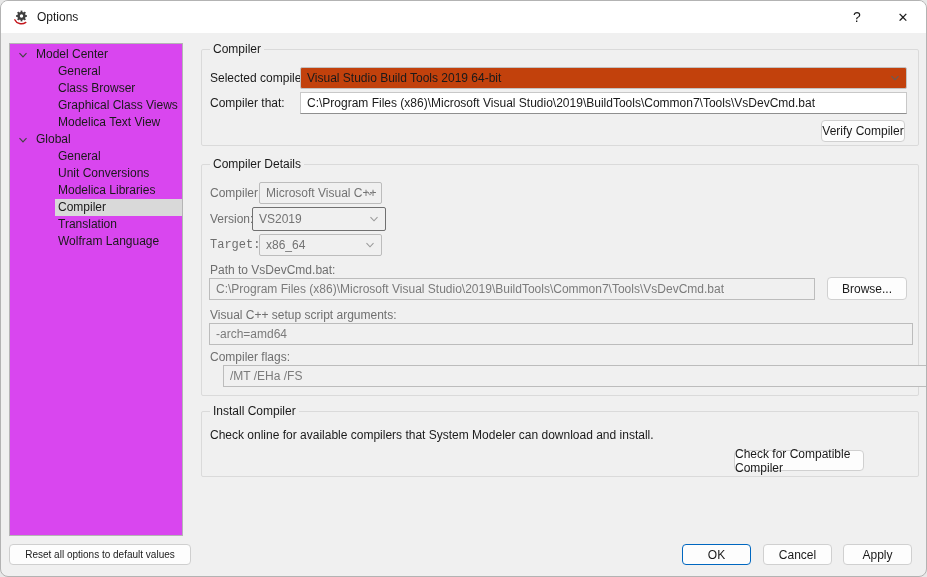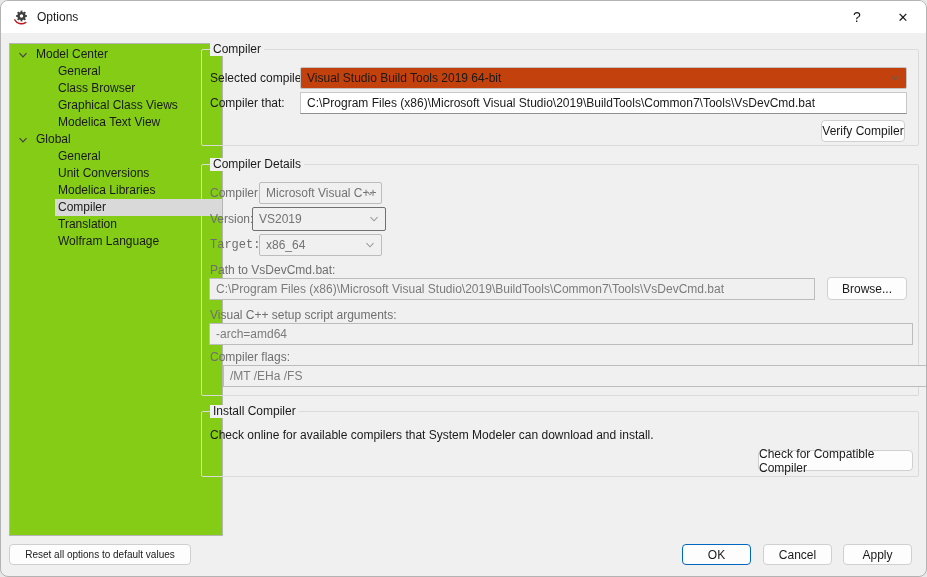--- a/index.html
+++ b/index.html
@@ -14,21 +14,21 @@
 
   
   .titlebar { position:absolute; left:0; top:0; width:100%; height:32px; background:#ffffff; }
   .titlebar .app-icon { position:absolute; left:12px; top:8px; width:16px; height:16px; }
   .titlebar .title { position:absolute; left:36px; top:0; line-height:32px; font-size:12px; }
   .caption-btn { position:absolute; top:0; width:46px; height:32px; display:flex; align-items:center; justify-content:center; font-size:14px; color:#1a1a1a; cursor:default; }
   .caption-btn.help { right:46px; }
   .caption-btn.close { right:0; font-size:13px; }
 
   
-  .tree-panel { position:absolute; left:8px; top:42px; width:214px; height:493px; background:#84cc16; border:1px solid #b5b5b5; padding-top:2px; overflow:hidden; }
+  .tree-panel { position:absolute; left:8px; top:42px; width:174px; height:493px; background:#d946ef; border:1px solid #b5b5b5; padding-top:2px; overflow:hidden; }
   .tree-row { position:relative; height:17px; line-height:17px; display:flex; align-items:center; white-space:nowrap; }
   .tree-row .chev { width:14px; margin-left:6px; display:flex; align-items:center; justify-content:center; }
   .tree-row.section .label { margin-left:6px; }
   .tree-row.child .row-fill { margin-left:45px; padding-left:3px; flex:1; height:17px; line-height:17px; }
   .tree-row.child .row-fill.selected { background:#d9d9d9; }
 
   .reset-btn { position:absolute; left:8px; top:543px; width:182px; height:21px;
     background:#fdfdfd; border:1px solid #cfcfcf; border-radius:4px; font-size:10px;
     display:flex; align-items:center; justify-content:center; cursor:default; }
 
@@ -188,20 +188,20 @@
     <span class="lbl disabled" style="left:8px; top:140px; height:20px; line-height:20px;">Visual C++ setup script arguments:</span>
     <div class="field disabled" style="left:7px; top:158px; width:704px;">-arch=amd64</div>
 
     <span class="lbl disabled" style="left:8px; top:182px; height:20px; line-height:20px;">Compiler flags:</span>
     <div class="field disabled" style="left:21px; top:200px; width:780px;">/MT /EHa /FS</div>
   </div>
 
   <div class="groupbox" style="left:200px; top:410px; width:718px; height:66px;">
     <span class="group-title">Install Compiler</span>
     <span class="static-text" style="left:8px; top:13px;">Check online for available compilers that System Modeler can download and install.</span>
-    <div class="btn" style="left:556px; top:38px; width:155px; height:21px;">Check for Compatible Compiler</div>
+    <div class="btn" style="left:532px; top:38px; width:130px; height:21px;">Check for Compatible Compiler</div>
   </div>
 
   <div class="btn primary" style="left:681px; top:543px; width:69px; height:21px;">OK</div>
   <div class="btn" style="left:762px; top:543px; width:69px; height:21px;">Cancel</div>
   <div class="btn" style="left:842px; top:543px; width:69px; height:21px;">Apply</div>
 
 </div>
 
 </body></html>

